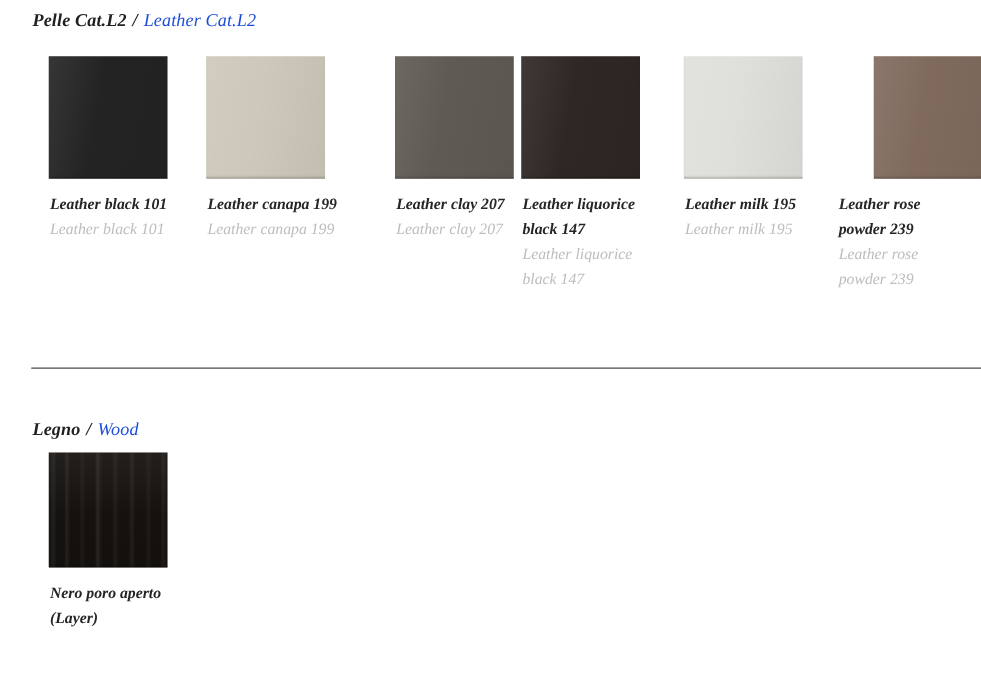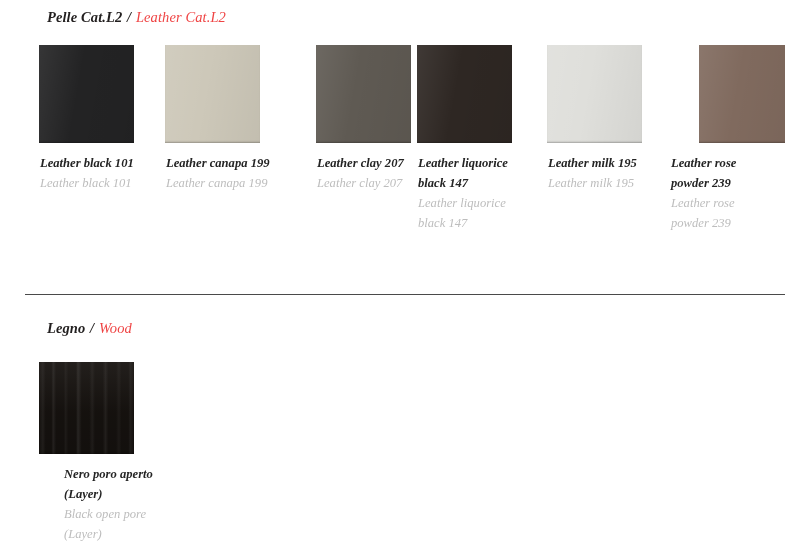--- a/index.html
+++ b/index.html
@@ -27,34 +27,33 @@
     position: absolute;
     left: 26px;
     font-size: 14.5px;
     font-style: italic;
     letter-spacing: 0.1px;
     white-space: nowrap;
   }
   .section-heading .it {
     font-weight: bold;
     color: #221f1f;
-    margin-left: 21px;
   }
   .section-heading .sep {
     font-weight: bold;
     color: #221f1f;
     padding: 0 1px;
   }
   .section-heading .en {
     font-weight: normal;
-    color: #ef4444;
+    color: #1d4ed8;
   }
 
   #heading-leather { top: 9px; }
-  #heading-wood    { top: 320px; text-align: right; }
+  #heading-wood    { top: 336px; text-align: right; }
 
   
   .divider {
     position: absolute;
     left: 25px;
     right: 0;
     top: 294px;
     height: 0;
     border-top: 1px solid #4a4a4a;
   }
@@ -121,21 +120,21 @@
     pointer-events: none;
   }
 
   
   .swatch-labels {
     position: absolute;
     top: 108px;
     left: 1px;
     width: 104px;
   }
-  #wood-row .swatch-labels { top: 102px; margin-left: 24px; }
+  #wood-row .swatch-labels { top: 102px; }
 
   .label-it, .label-en {
     font-style: italic;
     font-size: 12.6px;
     line-height: 20px;
     margin: 0;
   }
   .label-it {
     font-weight: bold;
     color: #252525;
@@ -235,18 +234,17 @@
   </div>
 
   <div class="swatch-row" id="wood-row">
     <div class="swatch-cell" style="left:0px;">
       <span class="swatch-chip" style="background:#171310;">
         <span class="grain"></span>
         <span class="edge"></span>
       </span>
       <div class="swatch-labels">
         <p class="label-it">Nero poro aperto (Layer)</p>
-        <p class="label-en">Black open pore (Layer)</p>
       </div>
     </div>
   </div>
 
 </div>
 
 </body></html>

